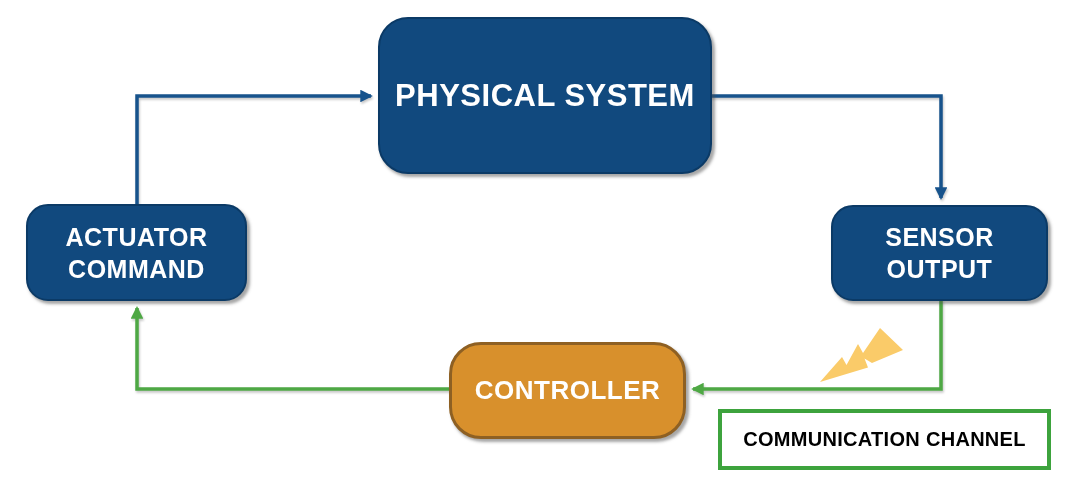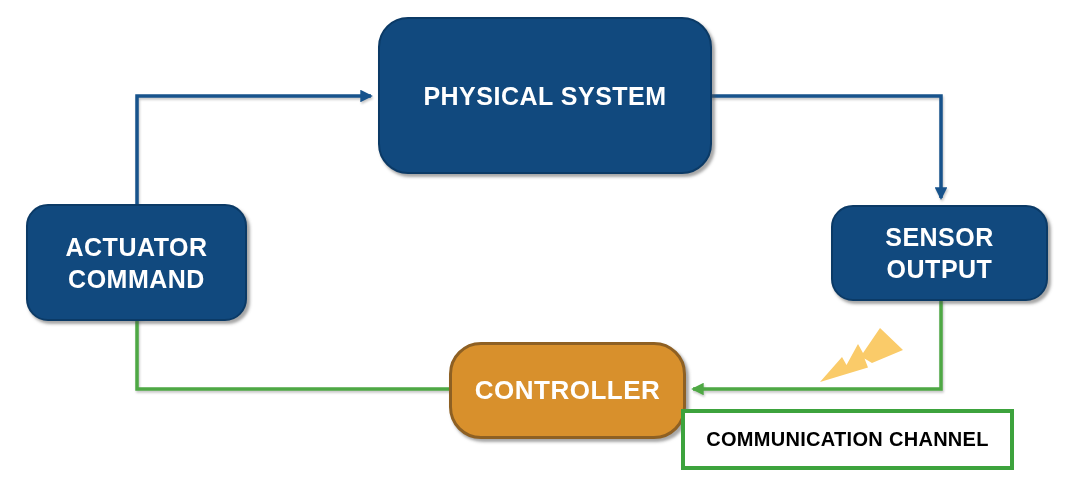--- a/index.html
+++ b/index.html
@@ -44,25 +44,25 @@
     box-sizing: border-box;
   }
   .node-blue {
     background: var(--node-blue-fill);
     border: 2.5px solid var(--node-blue-border);
   }
   .node-physical-system {
     left: 378px; top: 17px;
     width: 334px; height: 157px;
     border-radius: 30px;
-    font-size: 25px;
+    font-size: 31px;
   }
   .node-actuator-command {
     left: 26px; top: 204px;
-    width: 221px; height: 117px;
+    width: 221px; height: 97px;
     border-radius: 22px;
     font-size: 25px;
     padding: 0 24px;
   }
   .node-sensor-output {
     left: 831px; top: 205px;
     width: 217px; height: 96px;
     border-radius: 22px;
     font-size: 25px;
     padding: 0 40px;
@@ -70,21 +70,21 @@
   .node-controller {
     left: 449px; top: 342px;
     width: 237px; height: 97px;
     border-radius: 32px;
     font-size: 26px;
     background: var(--controller-fill);
     border: 3px solid var(--controller-border);
   }
   .channel-box {
     position: absolute;
-    left: 681px; top: 409px;
+    left: 718px; top: 409px;
     width: 333px; height: 61px;
     box-sizing: border-box;
     background: #ffffff;
     border: 4px solid var(--channel-border);
     display: flex;
     align-items: center;
     justify-content: center;
     font-weight: bold;
     font-size: 20px;
     letter-spacing: 0.3px;

